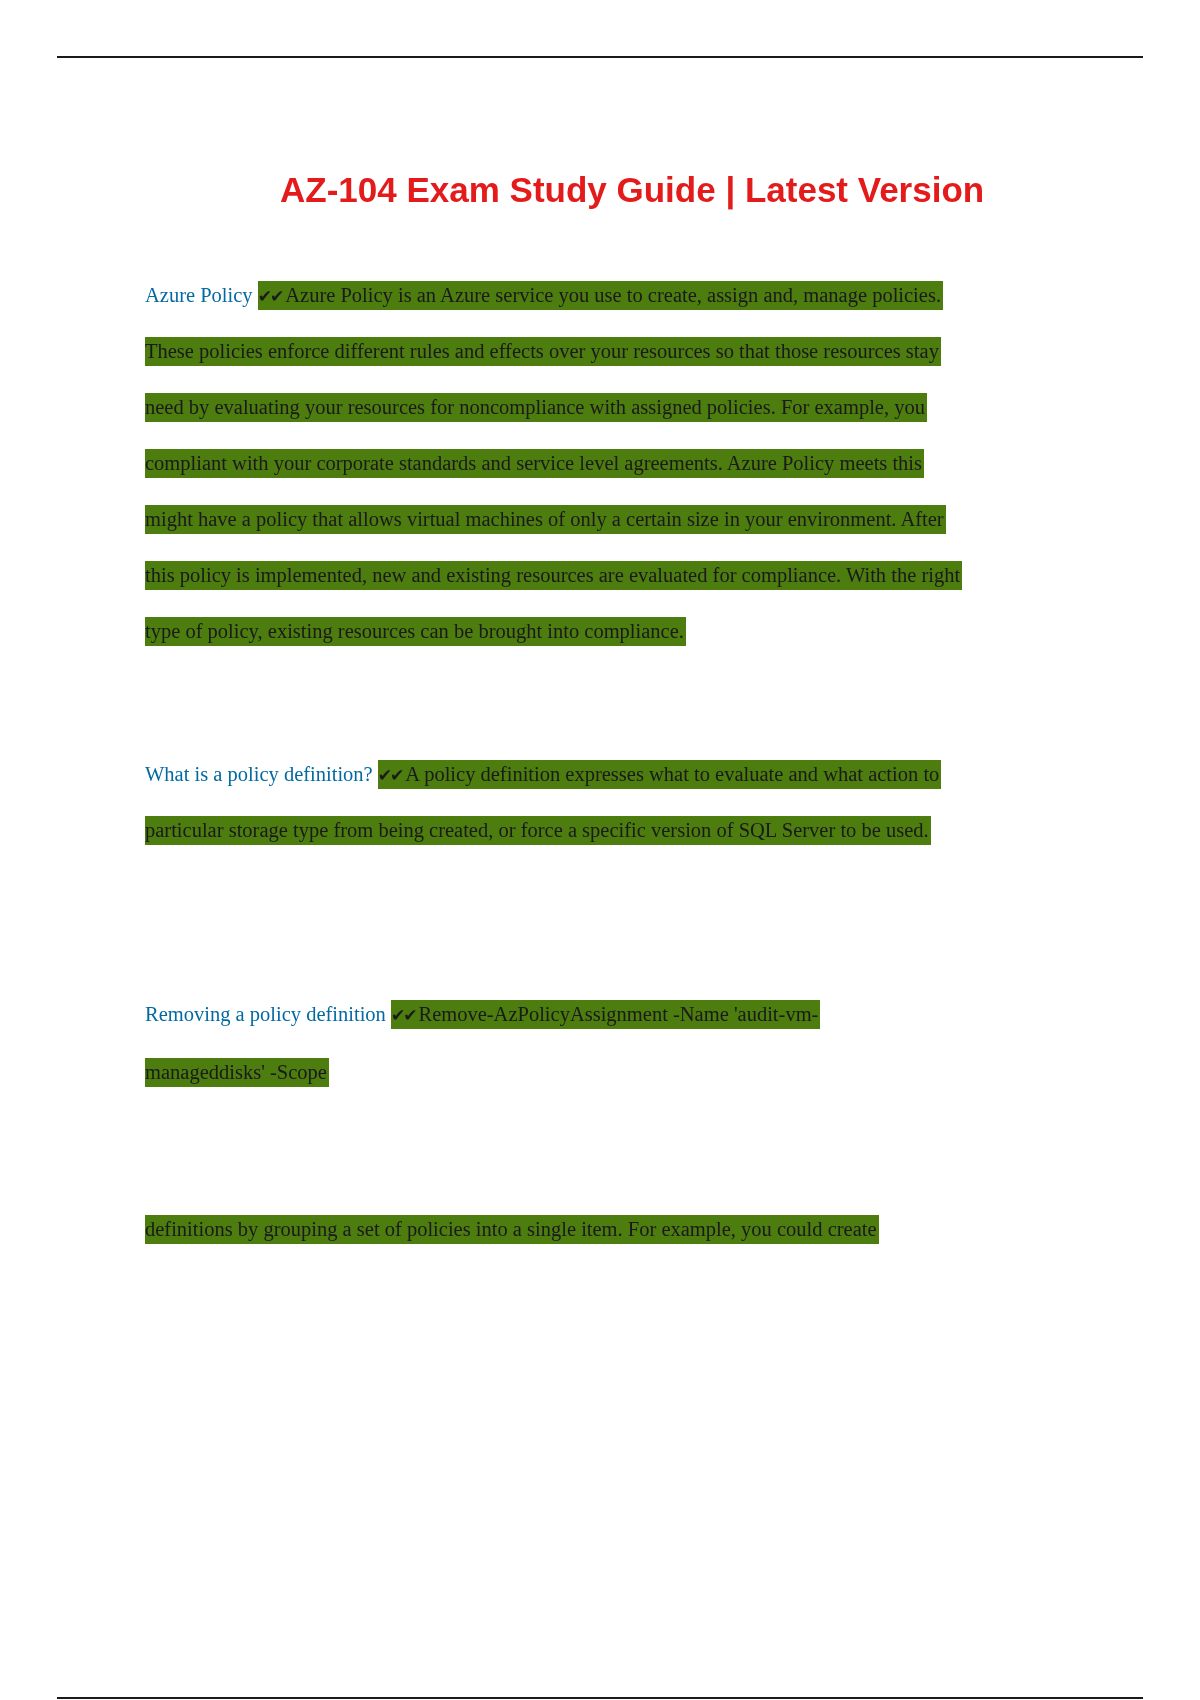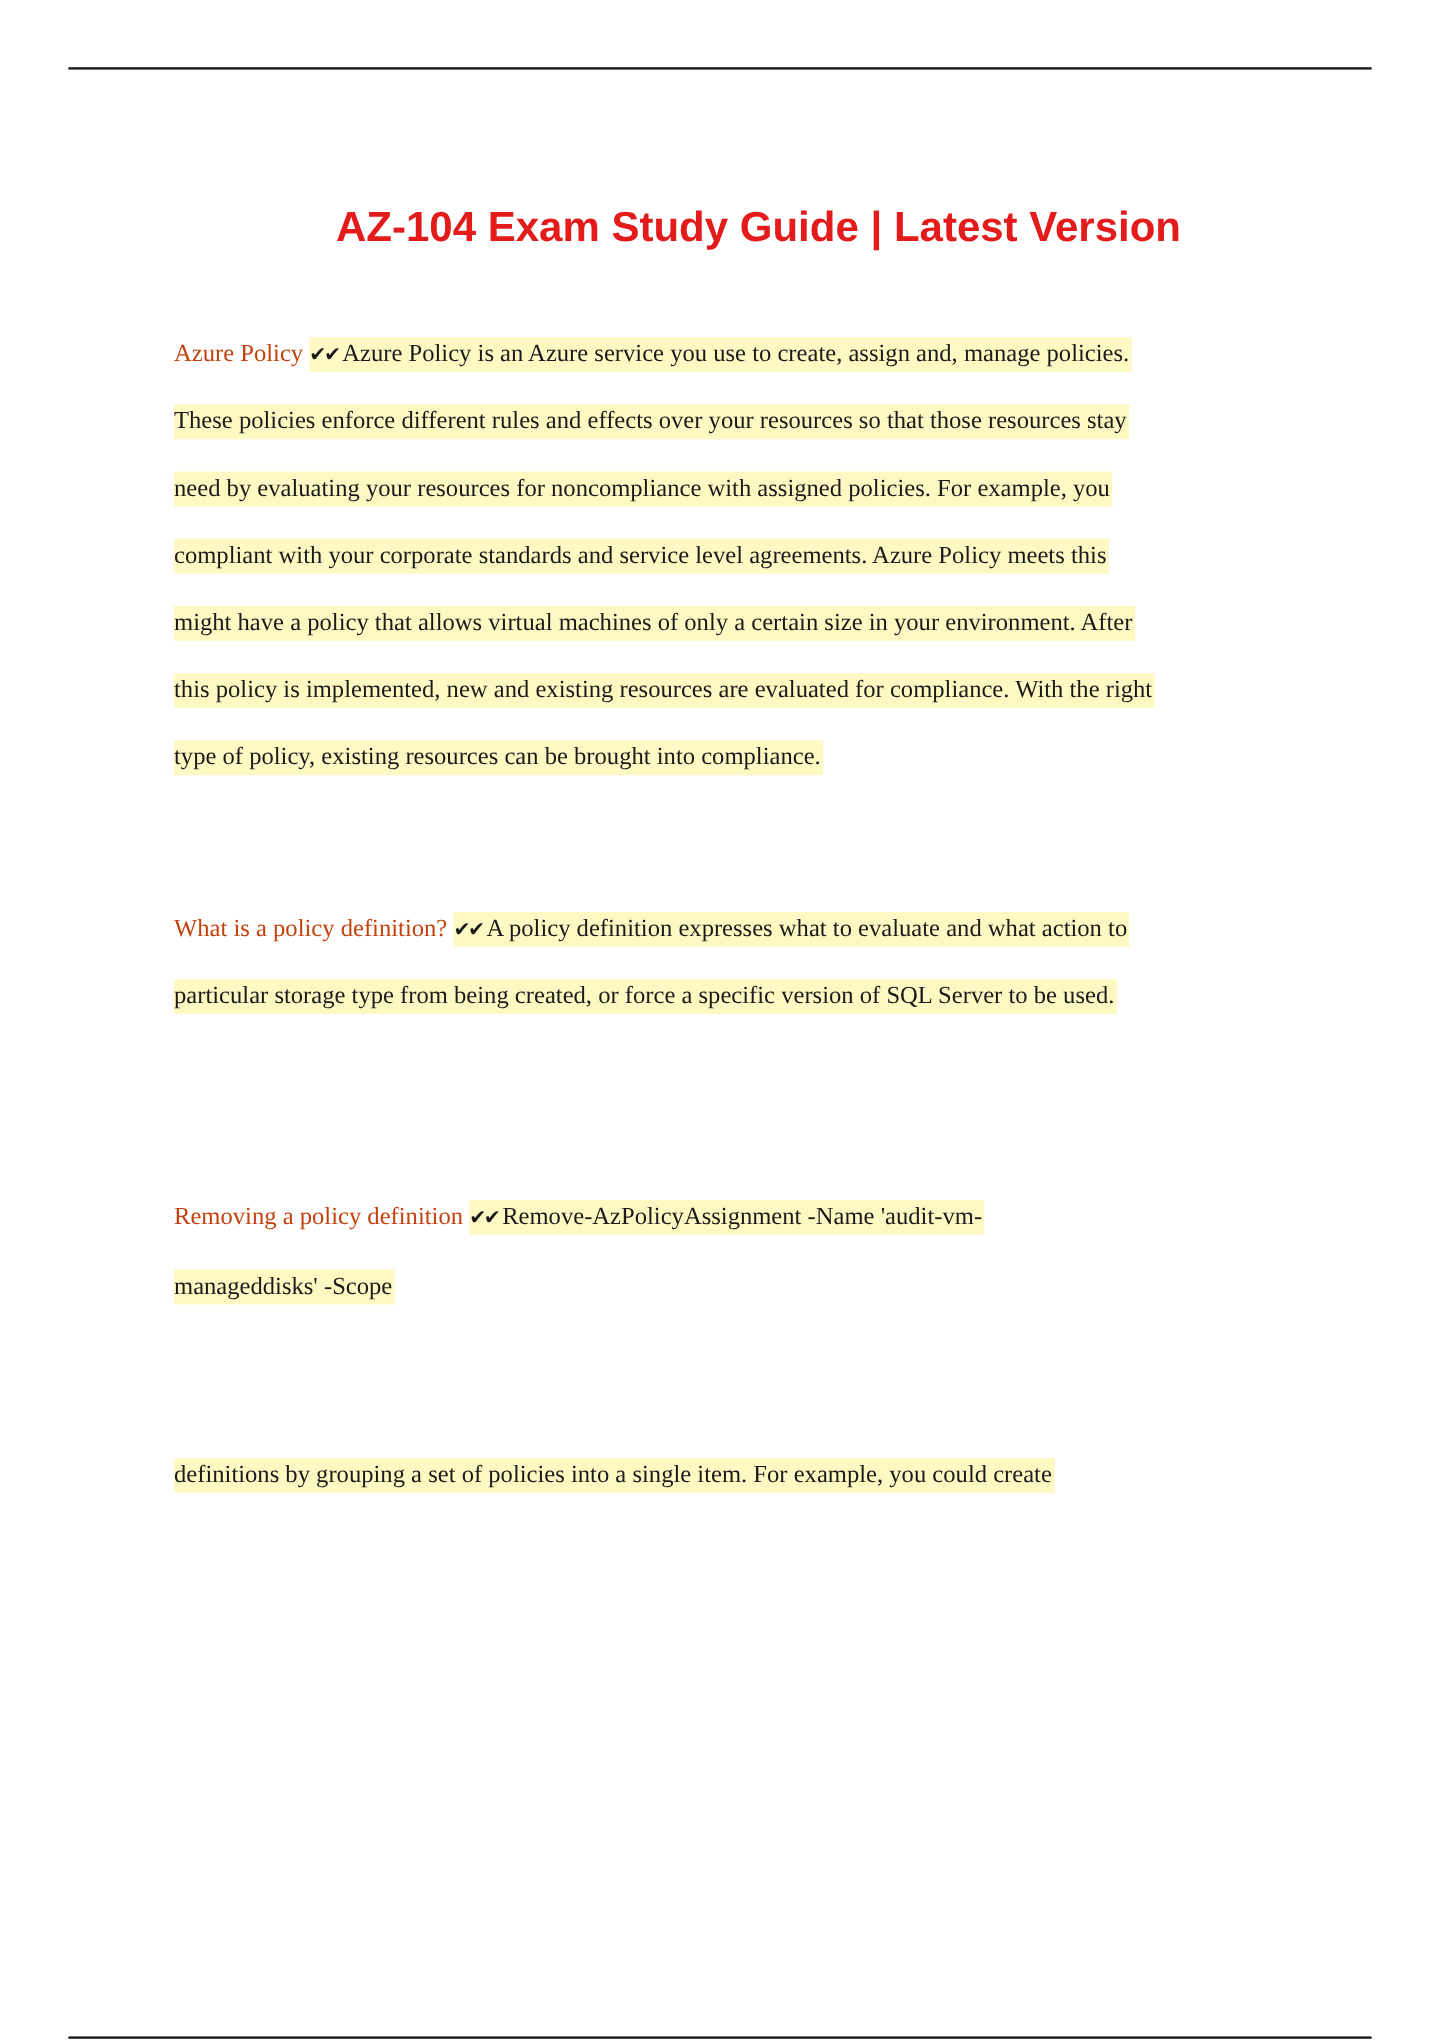--- a/index.html
+++ b/index.html
@@ -13,22 +13,22 @@
       font-family: "Liberation Sans", sans-serif; font-weight: bold;
       font-size: 35px; line-height: 43px; margin-top: 28px;
     }
     .title div { white-space: nowrap; }
     .entry { position: absolute; left: 145px; width: 940px; }
     .line {
       white-space: nowrap; height: 56px;
       font-family: "Liberation Serif", serif; font-size: 20.5px; color: #1a1a1a;
       line-height: 24px;
     }
-    .hl { background: #fef9c3; padding: 3px 2px 4px 0; }
-    .term { color: #c2410c; }
+    .hl { background: #4d7c0f; padding: 3px 2px 4px 0; }
+    .term { color: #0369a1; }
     .check { font-family: "DejaVu Sans", sans-serif; font-size: 17px; font-weight: bold; letter-spacing: -2px; margin-right: 3px; }
   </style>
 </head>
 <body>
 
 <div class="rule top"></div>
 
 <div class="title">
   <div>AZ-104 Exam Study Guide | Latest Version</div>
 </div>

